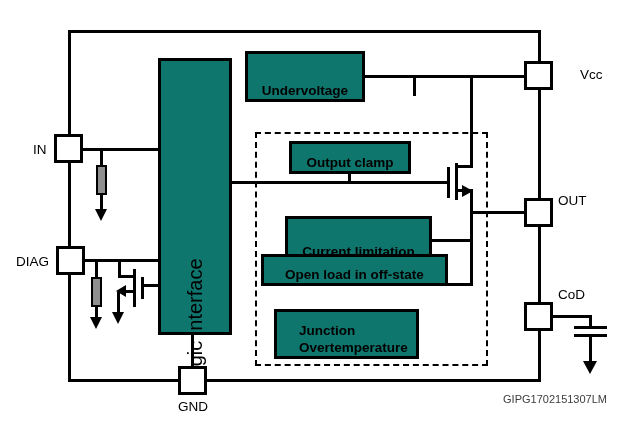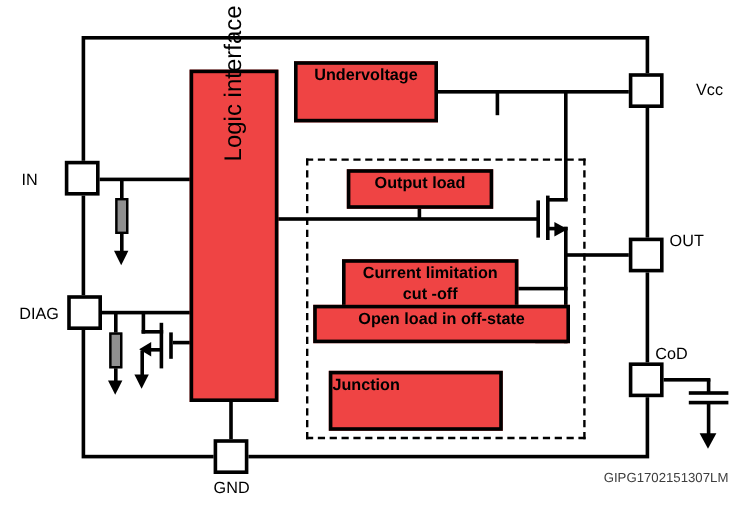--- a/index.html
+++ b/index.html
@@ -8,26 +8,26 @@
     font-family:"Liberation Sans", sans-serif;color:#000;
   }
   
   .chip-border{position:absolute;left:68px;top:30px;width:473px;height:352px;
     border:3px solid #000;box-sizing:border-box;z-index:1;}
   .dashed{position:absolute;left:255px;top:132px;width:233px;height:234px;
     border:2px dashed #000;box-sizing:border-box;z-index:1;}
   
   .w{position:absolute;background:#000;z-index:2;}
   
-  .blk{position:absolute;border:3px solid #000;background:#ef4444;box-sizing:border-box;
-    display:flex;align-items:flex-start;justify-content:center;text-align:center;
+  .blk{position:absolute;border:3px solid #000;background:#0f766e;box-sizing:border-box;
+    display:flex;align-items:flex-end;justify-content:center;text-align:center;
     font-weight:bold;font-size:13.5px;line-height:17px;z-index:3;}
   .blk .lines{width:100%;}
   .blk.left-align{justify-content:flex-start;text-align:left;}
-  .blk.left-align .lines{padding-left:0;width:auto;}
+  .blk.left-align .lines{padding-left:22px;width:auto;}
   .vtext{transform:rotate(-90deg);white-space:nowrap;font-weight:normal;font-size:20px;}
   
   .pin{position:absolute;width:29px;height:29px;border:3px solid #000;background:#fff;
     box-sizing:border-box;z-index:4;}
   .pinlbl{position:absolute;font-size:13.5px;z-index:5;white-space:nowrap;}
   
   .res{position:absolute;width:11px;height:30px;border:2px solid #000;
     background:#8f8f8f;box-sizing:border-box;z-index:3;}
   
   .tri{position:absolute;width:0;height:0;z-index:3;}
@@ -100,49 +100,49 @@
   </div>
 
   <div class="blk" style="left:245px;top:51px;width:120px;height:51px">
     <div class="lines">
       <div>Undervoltage</div>
     </div>
   </div>
 
 
   <div class="blk" style="left:289px;top:141px;width:122px;height:33px">
-    <span>Output load</span>
+    <span>Output clamp</span>
   </div>
 
   <div class="blk" style="left:285px;top:216px;width:147px;height:47px">
     <div class="lines">
       <div>Current limitation</div>
-      <div>cut -off</div>
     </div>
   </div>
 
-  <div class="blk" style="left:261px;top:254px;width:214px;height:32px">
+  <div class="blk" style="left:261px;top:254px;width:187px;height:32px">
     <span>Open load in off-state</span>
   </div>
 
   <div class="blk left-align" style="left:274px;top:309px;width:145px;height:50px">
     <div class="lines">
       <div>Junction</div>
+      <div>Overtemperature</div>
     </div>
   </div>
 
   <div class="pin" style="left:54px;top:134px"></div>
   <div class="pin" style="left:56px;top:246px"></div>
   <div class="pin" style="left:178px;top:366px"></div>
   <div class="pin" style="left:524px;top:61px"></div>
   <div class="pin" style="left:524px;top:198px"></div>
   <div class="pin" style="left:524px;top:302px"></div>
 
-  <div class="pinlbl" style="left:18px;top:142px">IN</div>
+  <div class="pinlbl" style="left:33px;top:142px">IN</div>
   <div class="pinlbl" style="left:16px;top:254px">DIAG</div>
   <div class="pinlbl" style="left:170px;top:399px;width:46px;text-align:center">GND</div>
   <div class="pinlbl" style="left:580px;top:67px">Vcc</div>
   <div class="pinlbl" style="left:558px;top:193px">OUT</div>
-  <div class="pinlbl" style="left:546px;top:287px">CoD</div>
+  <div class="pinlbl" style="left:558px;top:287px">CoD</div>
 
   <div class="code">GIPG1702151307LM</div>
 
 </div>
 
 </body></html>

